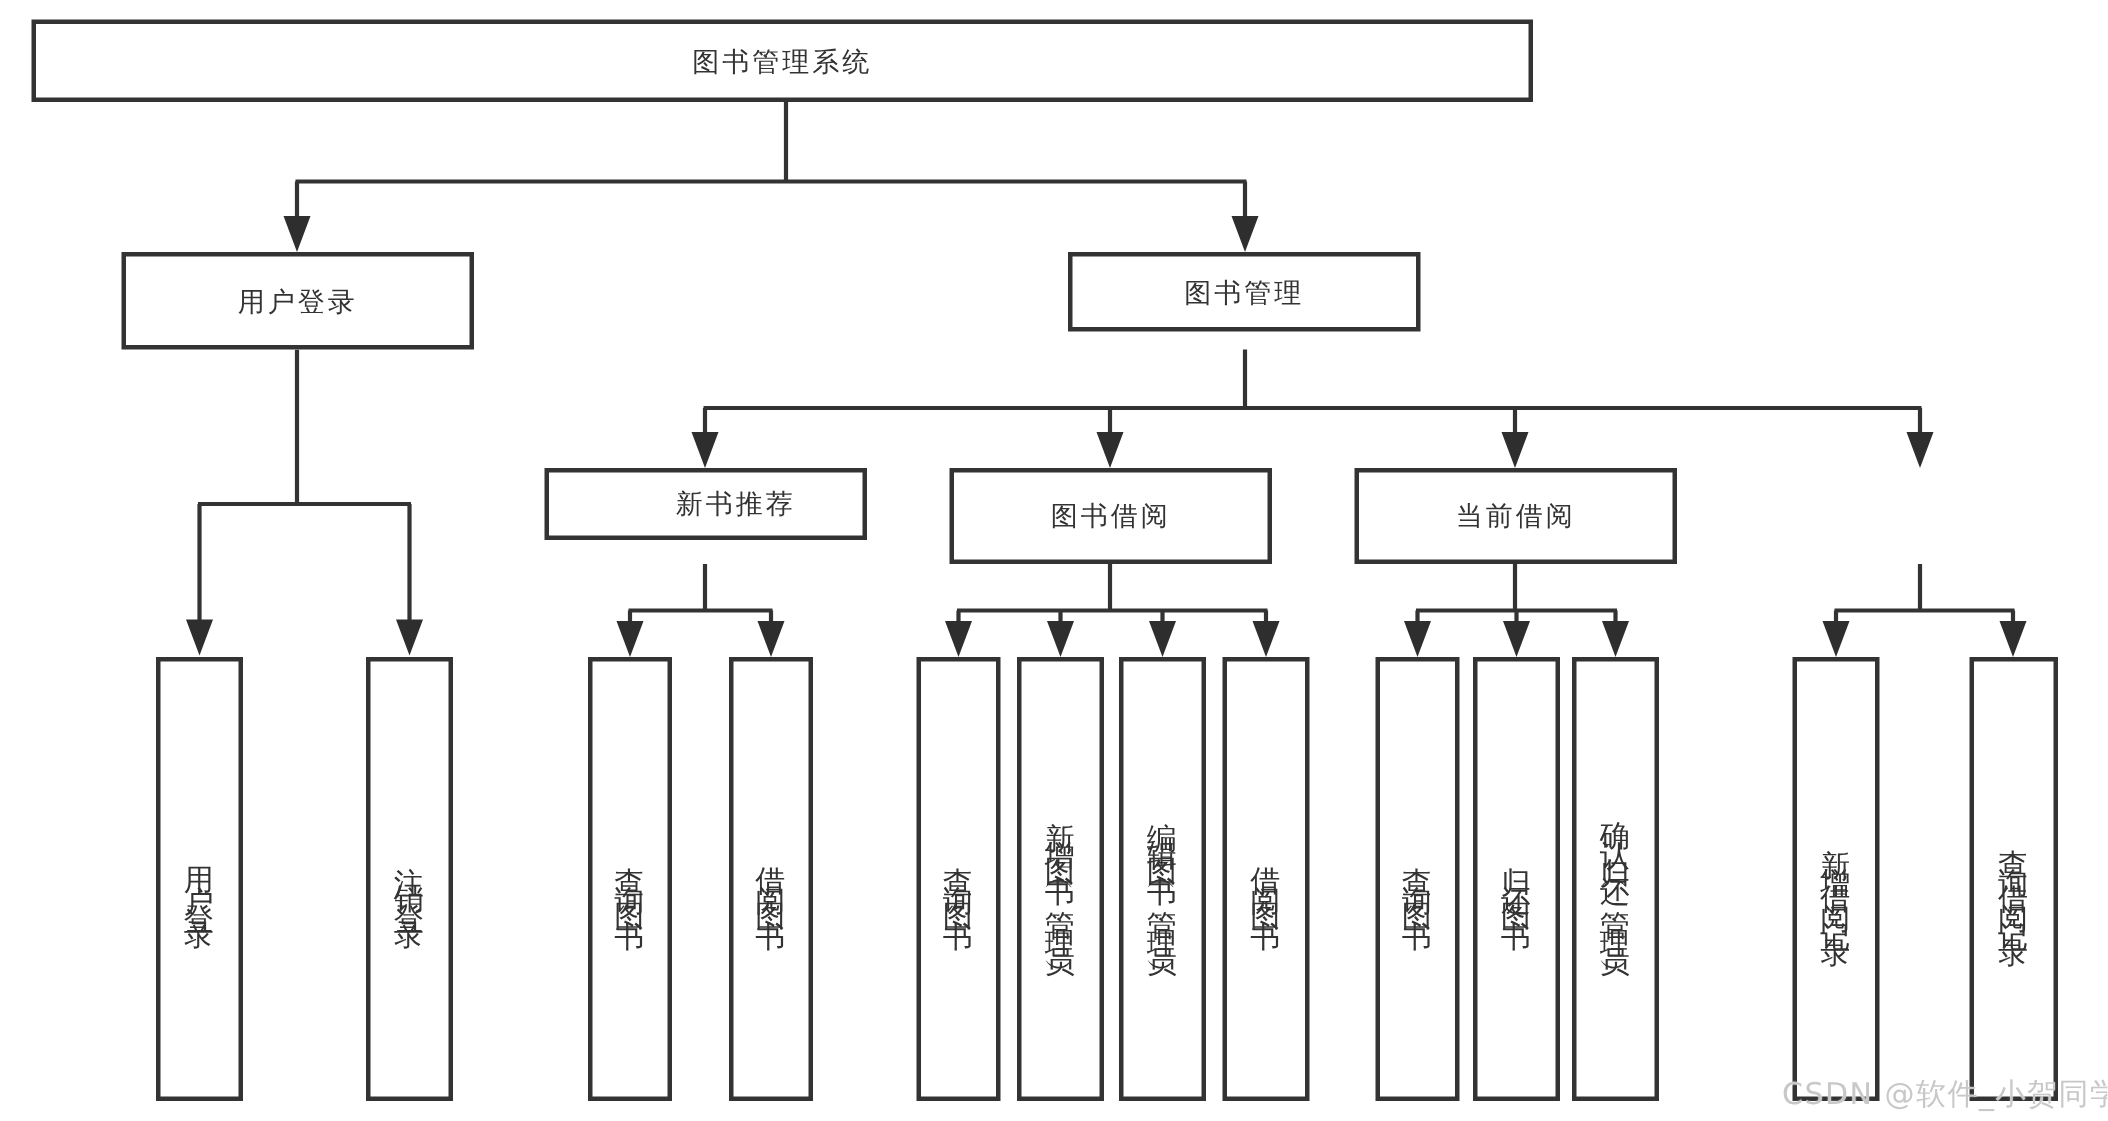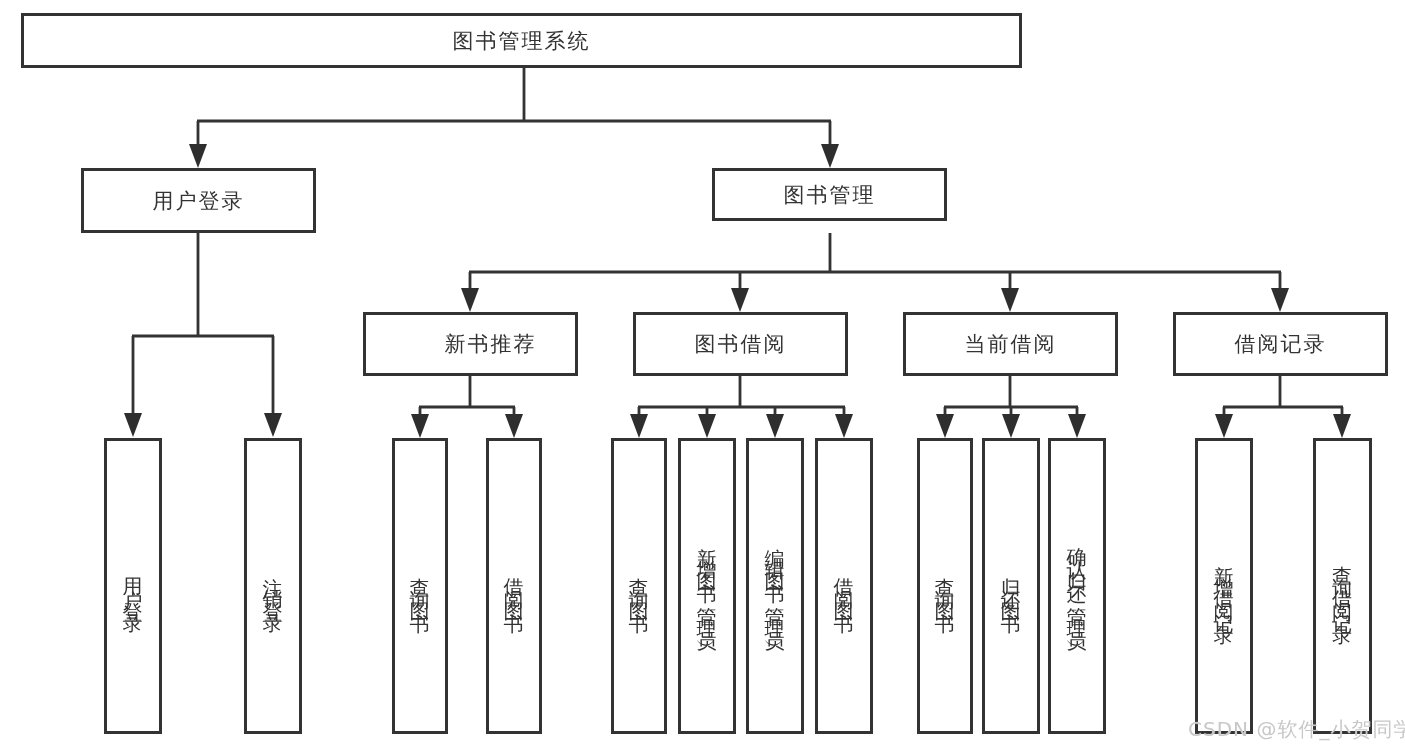--- a/index.html
+++ b/index.html
@@ -11,37 +11,37 @@
     overflow:hidden;
   }
   #connectors{position:absolute;left:0;top:0;width:1405px;height:747px;}
   .box{
     position:absolute;
     background:#ffffff;
     border:3px solid #333333;
     box-sizing:border-box;
     display:flex;align-items:center;justify-content:center;
     color:#333333;
-    font-size:21px;
+    font-size:18px;
     text-align:center;
   }
   .hbox{letter-spacing:2px;}
   .vbox{
     writing-mode:vertical-rl;
     text-orientation:mixed;
     letter-spacing:12px;
     font-size:20px;
     line-height:1;
     top:438px;height:296px;
   }
   
   .n-root{left:21px;top:13px;width:1001px;height:55px;}
   .n-user-login{left:81px;top:168px;width:235px;height:65px;}
   .n-book-mgmt{left:712px;top:168px;width:235px;height:53px;}
-  .n-new-book{left:363px;top:312px;width:215px;height:64px;padding-left:40px;}
+  .n-new-book{left:363px;top:312px;width:215px;height:48px;padding-left:40px;}
   .n-book-borrow{left:633px;top:312px;width:215px;height:64px;}
   .n-current-borrow{left:903px;top:312px;width:215px;height:64px;}
   .n-borrow-record{left:1173px;top:312px;width:215px;height:64px;}
   .l1{left:104px;width:58px;}
   .l2{left:244px;width:58px;}
   .l3{left:392px;width:56px;}
   .l4{left:486px;width:56px;}
   .l5{left:611px;width:56px;}
   .l6{left:678px;width:58px;}
   .l7{left:746px;width:58px;}
@@ -95,21 +95,20 @@
   </svg>
 
   <div class="box hbox n-root">图书管理系统</div>
 
   <div class="box hbox n-user-login">用户登录</div>
   <div class="box hbox n-book-mgmt">图书管理</div>
 
   <div class="box hbox n-new-book">新书推荐</div>
   <div class="box hbox n-book-borrow">图书借阅</div>
   <div class="box hbox n-current-borrow">当前借阅</div>
-  <div class="box hbox n-borrow-record">借阅记录</div>
 
   <div class="box vbox l1">用户登录</div>
   <div class="box vbox l2">注销登录</div>
 
   <div class="box vbox l3">查询图书</div>
   <div class="box vbox l4">借阅图书</div>
 
   <div class="box vbox l5">查询图书</div>
   <div class="box vbox l6">新增图书（管理员）</div>
   <div class="box vbox l7">编辑图书（管理员）</div>

